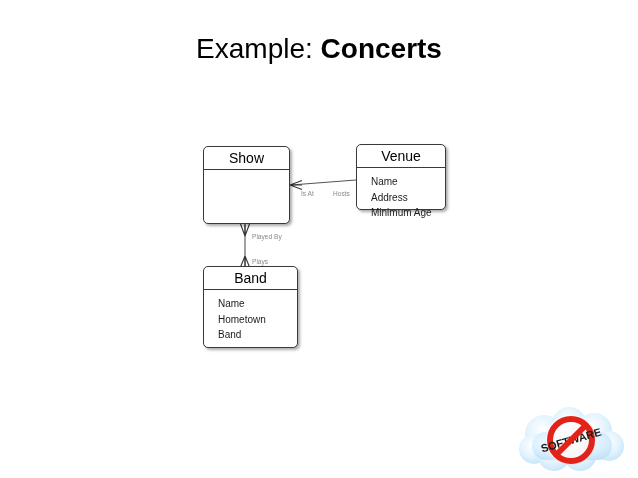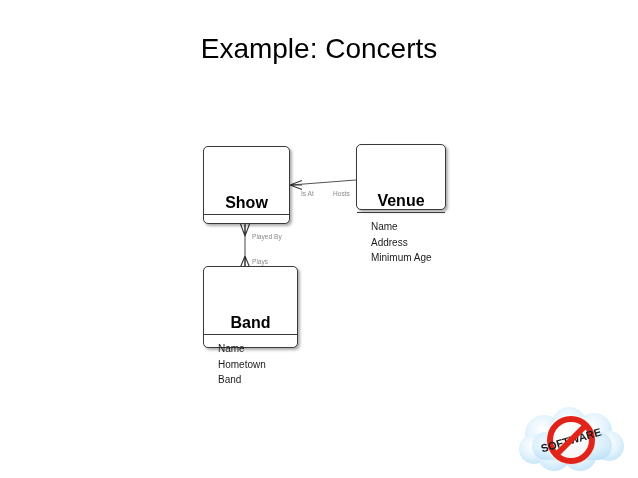--- a/index.html
+++ b/index.html
@@ -23,21 +23,21 @@
     top: 32px;
     width: 638px;
     text-align: center;
     font-size: 28px;
     line-height: 34px;
     letter-spacing: 0px;
     color: #000;
     white-space: nowrap;
   }
   #slide-title .reg { font-weight: 400; text-align: right; }
-  #slide-title .bold { font-weight: 400; }
+  #slide-title .bold { font-weight: 700; }
 
   
   #er-diagram {
     position: absolute;
     left: 190px;
     top: 130px;
     width: 270px;
     height: 230px;
   }
   #er-svg {
@@ -52,27 +52,26 @@
     position: absolute;
     background: #ffffff;
     border: 1px solid #3a3a3a;
     border-radius: 5px;
     box-shadow: 2px 2px 3px rgba(0,0,0,0.33);
     box-sizing: border-box;
     z-index: 5;
   }
   .entity-title {
     text-align: center;
-    font-weight: 700;
-    font-size: 16px;
+    font-weight: 400;
+    font-size: 14px;
     line-height: 12px;
     padding: 5px 4px 5px 4px;
     border-bottom: 1px solid #3a3a3a;
     color: #000;
-    margin-top: 45px;
   }
   .entity-attrs {
     padding: 6px 0 6px 14px;
   }
   .entity-attrs .attr {
     font-size: 10px;
     line-height: 15.5px;
     font-weight: 400;
     color: #1b1b1b;
     white-space: nowrap;

